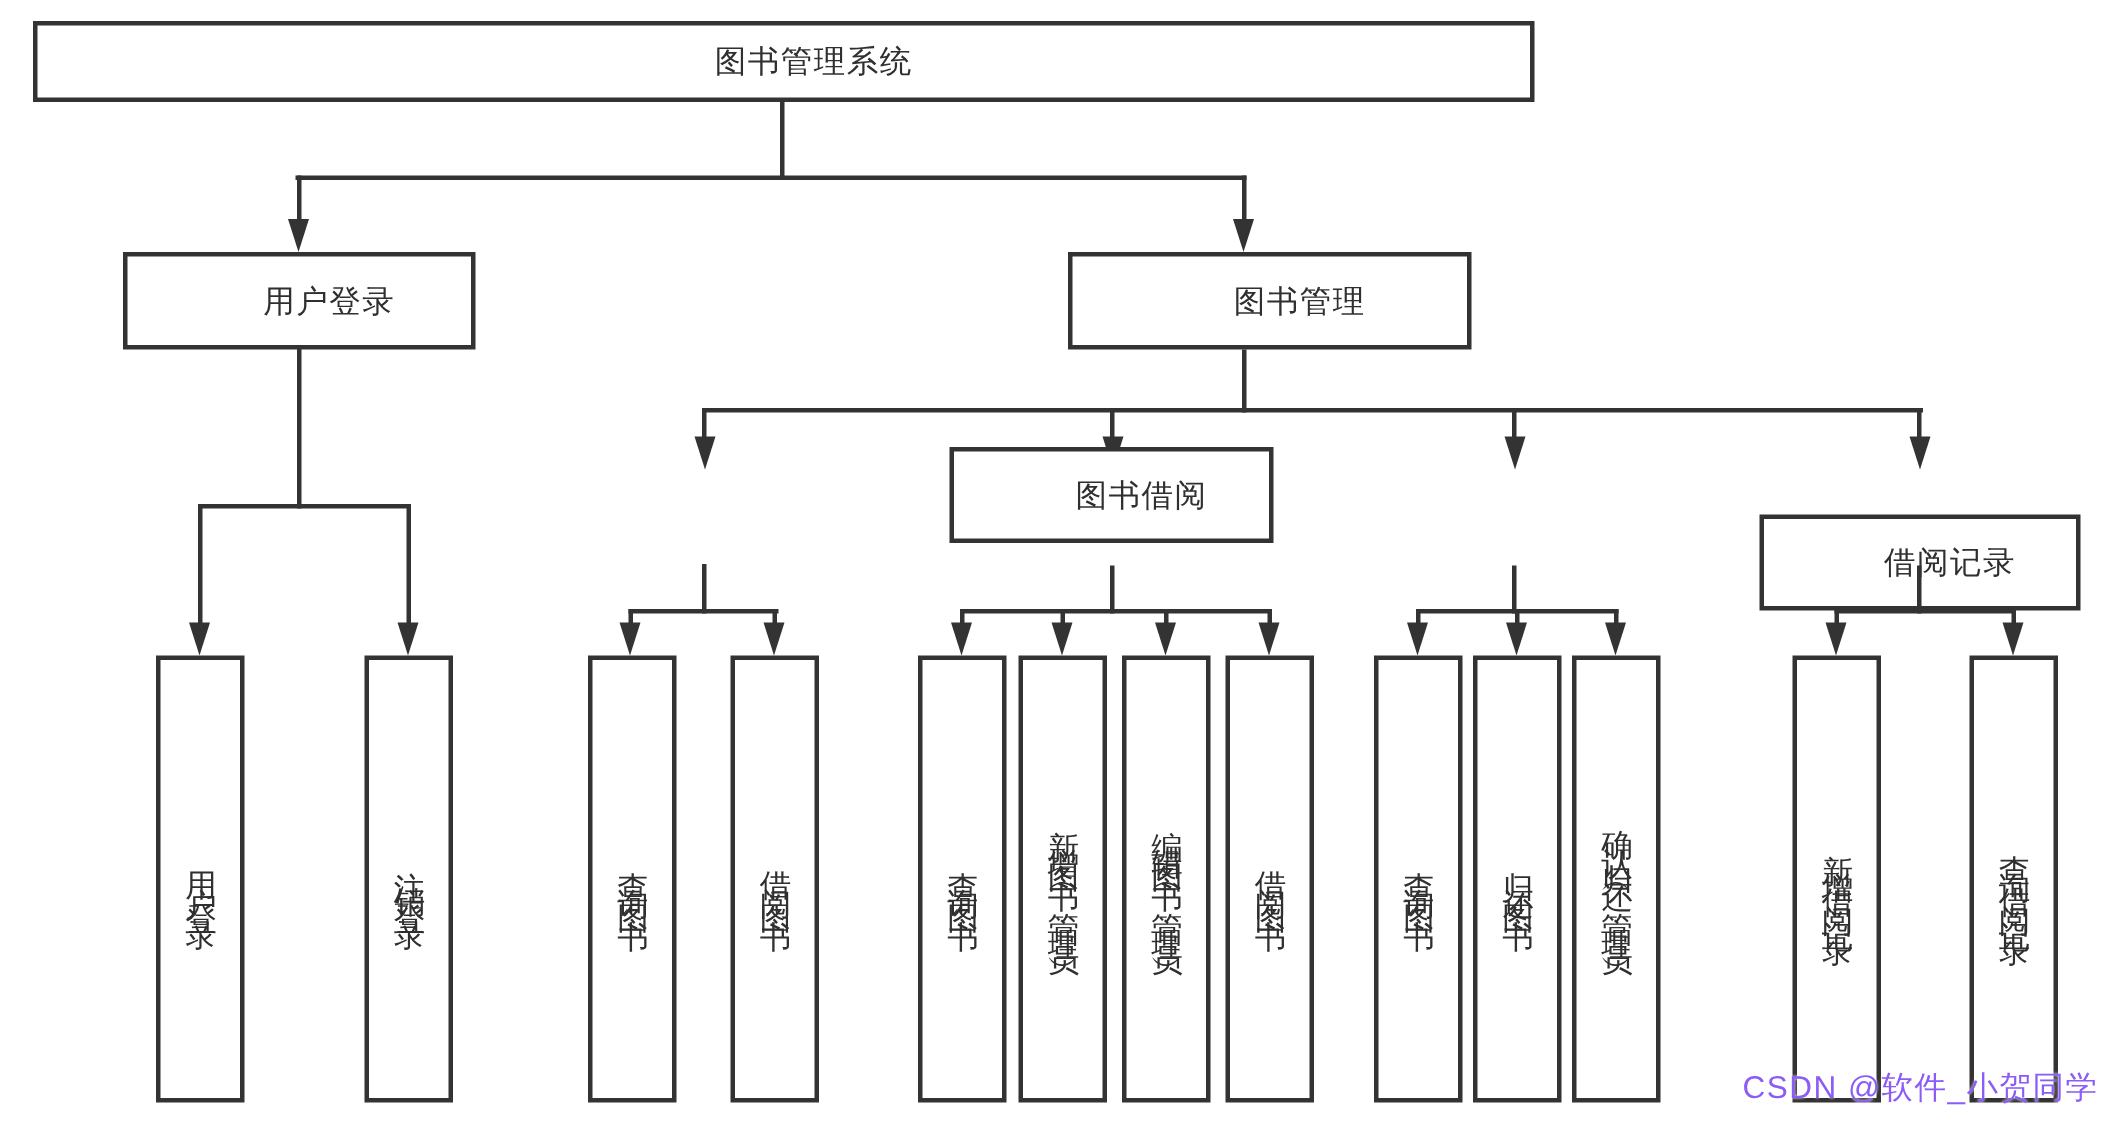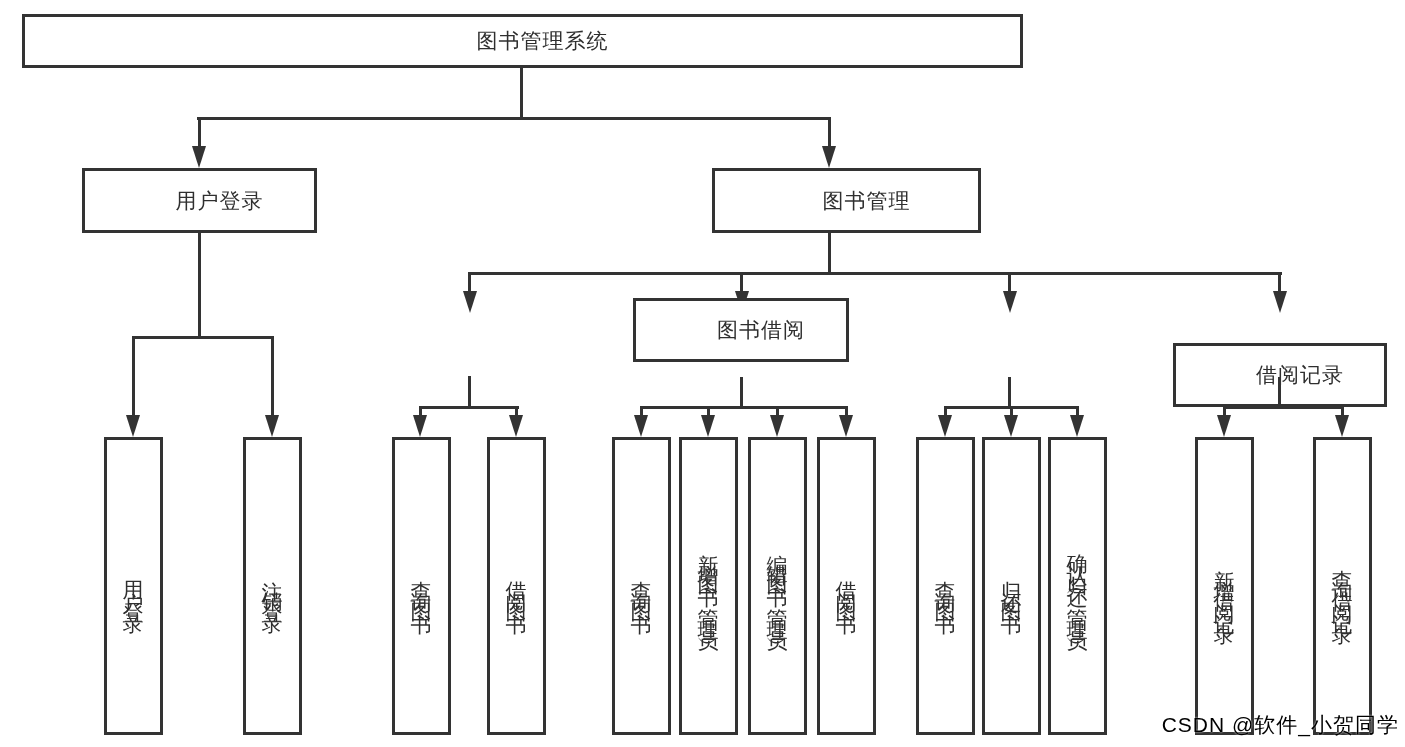--- a/index.html
+++ b/index.html
@@ -21,21 +21,21 @@
   }
   .vline { position:absolute; width:3px; background:#333333; }
   .hline { position:absolute; height:3px; background:#333333; }
   .arrow {
     position:absolute; width:0; height:0;
     border-left:7px solid transparent; border-right:7px solid transparent;
     border-top:22px solid #333333;
   }
   .watermark {
     position:absolute; top:711px; right:6px;
-    font-size:21px; color:#000000; letter-spacing:1px;
+    font-size:21px; color:#8b5cf6; letter-spacing:1px;
     text-shadow:0 0 2px #ffffff; z-index:5;
   }
 </style>
 </head>
 <body>
 
 <div class="canvas">
 
   <div class="box hbox" style="left:22px;top:14px;width:1001px;height:54px;">
     <span>图书管理系统</span>

